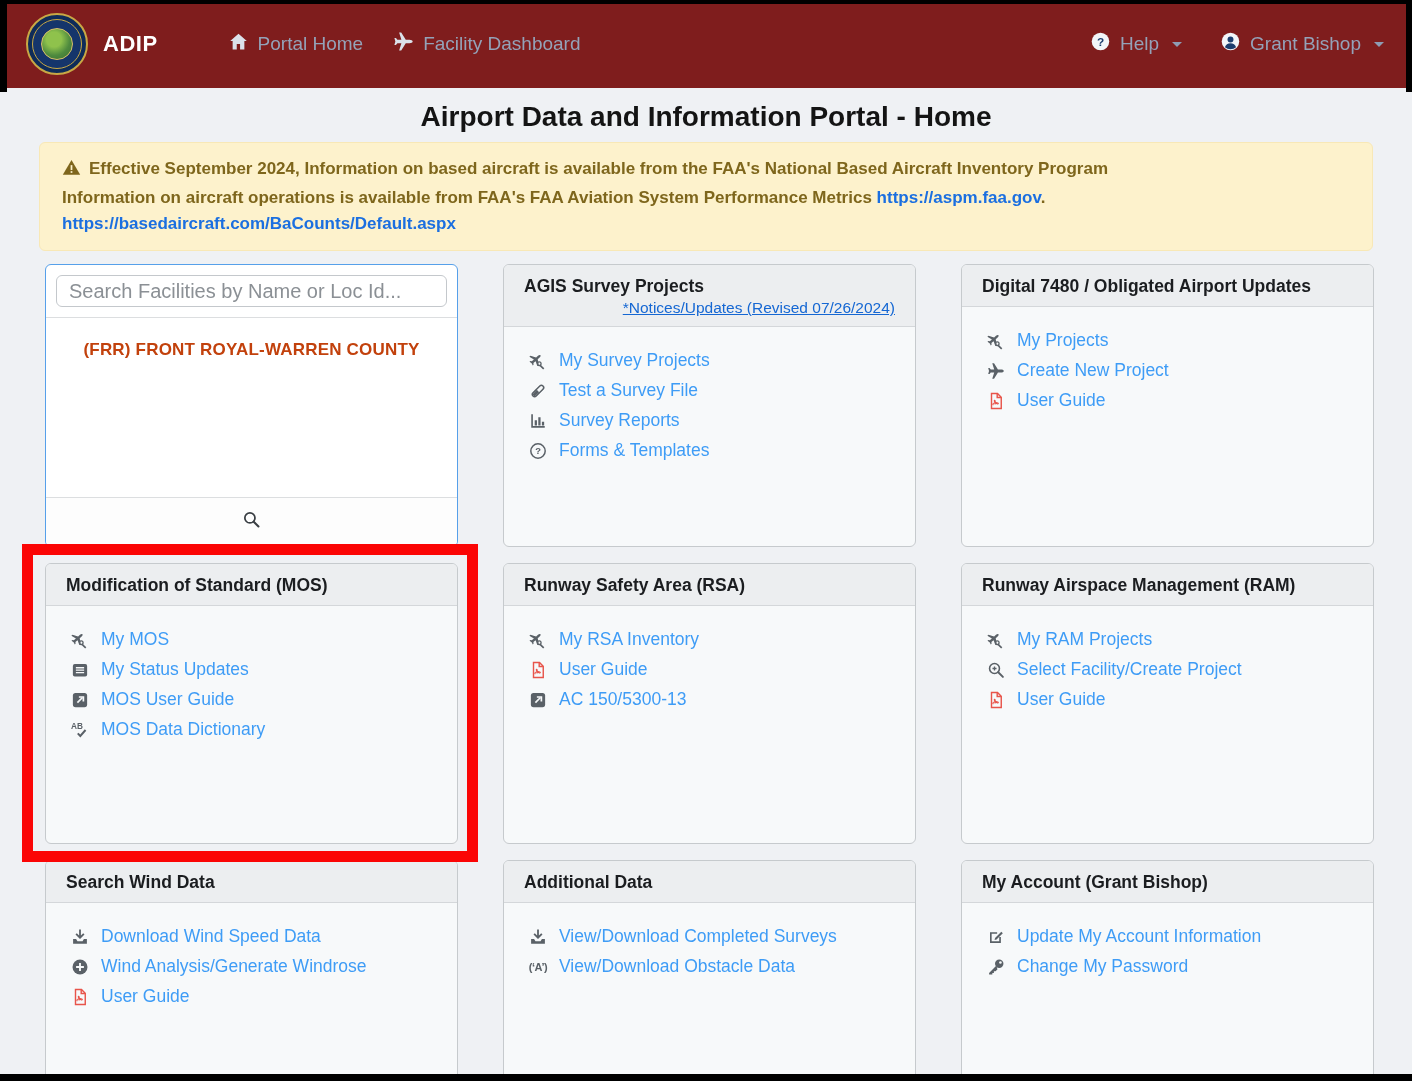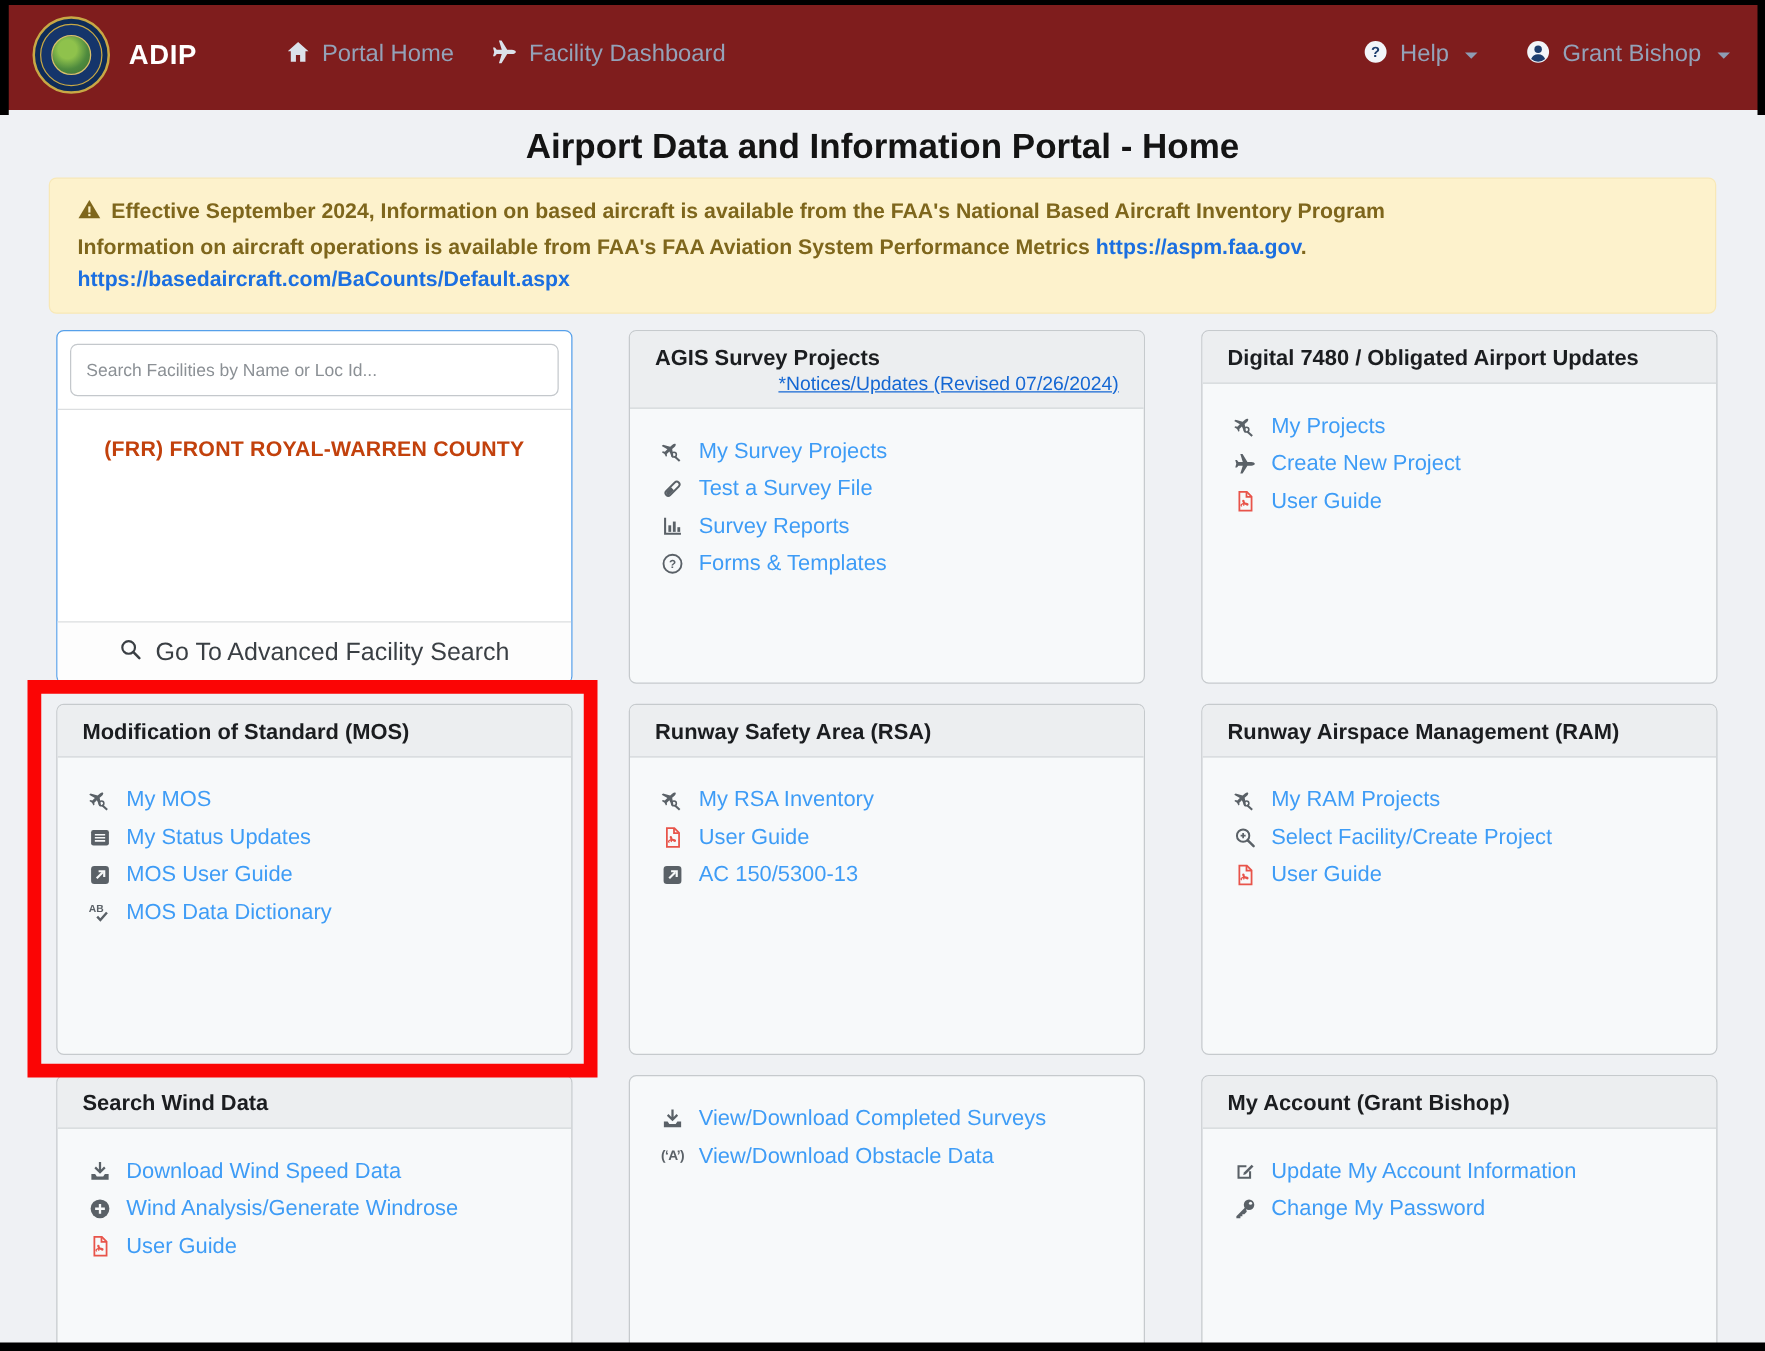--- a/index.html
+++ b/index.html
@@ -75,22 +75,22 @@
   .links a { color:#3e9cf6; font-size:17.5px; }
   .ic { width:24px; display:inline-flex; justify-content:center; color:#5a6167; flex:none; }
   .ic svg { width:18px; height:18px; fill:currentColor; display:block; }
   .ic.red { color:#e8544a; }
   .txt-ic { font-size:11px; font-weight:bold; color:#5a6167; letter-spacing:-0.5px; }
 
   
   .search-card { border:1px solid #56a0ea; background:#fff; }
   .search-top { padding:10px; }
   .search-input {
-    width:100%; height:42px; border:1px solid #c4c8cc; border-radius:6px;
-    padding:0 12px; font-size:14px; color:#333; background:#fff;
+    width:100%; height:32px; border:1px solid #c4c8cc; border-radius:6px;
+    padding:0 12px; font-size:20px; color:#333; background:#fff;
     font-family:"Liberation Sans",sans-serif; outline:none;
   }
   .search-input::placeholder { color:#8b9095; }
   .search-results { border-top:1px solid #dcdee0; flex:1; text-align:center; padding-top:22px; }
   .search-results a { color:#c2410c; font-weight:bold; font-size:17px; letter-spacing:.2px; }
   .search-footer {
     border-top:1px solid #dcdee0; height:49px; display:flex; align-items:center;
     justify-content:center; gap:10px; color:#3a3f44; font-size:20px; cursor:pointer; background:#fdfdfd;
   }
   .search-footer svg { width:19px; height:19px; fill:none; stroke:#3a3f44; }
@@ -185,21 +185,20 @@
     <div class="search-results">
       <a href="#">(FRR) FRONT ROYAL-WARREN COUNTY</a>
     </div>
     <div class="search-footer">
       <span>
         <svg viewBox="0 0 24 24">
             <circle cx="10" cy="10" r="6.4" stroke-width="2.2"></circle>
             <path d="M14.8 14.8l6 6" stroke-width="2.6" stroke-linecap="round"></path>
           </svg>
       </span>
-      <span>Go To Advanced Facility Search</span>
     </div>
   </div>
 
   <div class="card">
     <div class="card-header">
       <span>AGIS Survey Projects</span>
       <span class="sub"><a href="#">*Notices/Updates (Revised 07/26/2024)</a></span>
     </div>
     <div class="card-body">
         <ul class="links">
@@ -446,20 +445,21 @@
                 <path d="M8.8 16.8c-1.1.5-1.5-.8-.2-1.6 1.6-1 4.3-1.2 5.8-.7 1.3.5.8 1.7-.5 1.4-1.8-.4-3.5-2-4.1-3.6-.5-1.3.7-1.7 1.1-.5.5 1.5.4 3.5-.4 5" fill="none" stroke="currentColor" stroke-width="1.4"></path>
               </svg>
             </span>
             <a href="#">User Guide</a>
           </li>
         </ul>
       </div>
   </div>
 
   <div class="card">
+    <div class="card-header">Additional Data</div>
     <div class="card-body">
         <ul class="links">
           <li>
             <span class="ic">
               <svg viewBox="0 0 24 24">
                 <path d="M10.8 2h2.4v8.1l3.1-3.1 1.7 1.7L12 14.6 6 8.7l1.7-1.7 3.1 3.1z"></path>
                 <path d="M2.8 14.8h4l1.8 2.8h6.8l1.8-2.8h4V21H2.8z"></path>
               </svg>
             </span>
             <a href="#">View/Download Completed Surveys</a>

